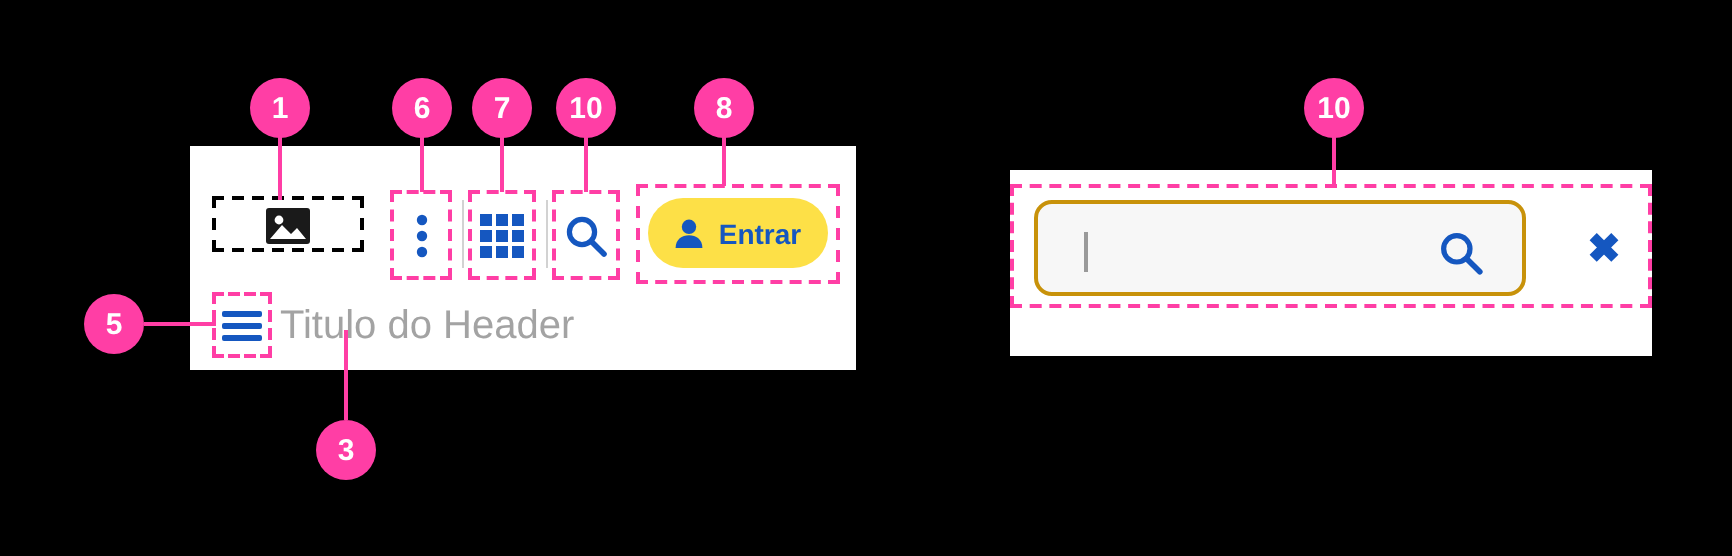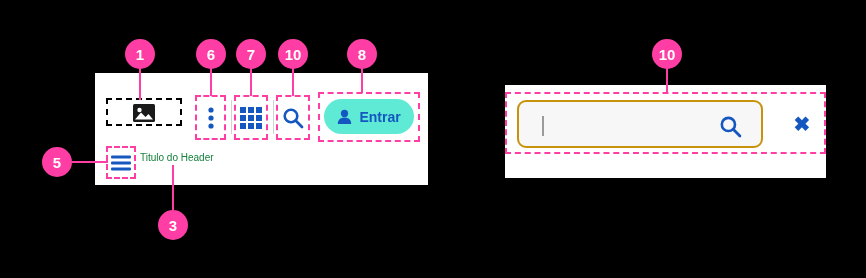--- a/index.html
+++ b/index.html
@@ -71,37 +71,37 @@
     align-items: center;
     justify-content: center;
   }
   .divider {
     position: absolute;
     width: 1px;
     background: #d2d2d2;
   }
   .entrar-btn {
     position: absolute;
-    background: #5eead4;
+    background: #fde047;
     border-radius: 18px;
     display: flex;
     align-items: center;
     justify-content: center;
     gap: 7px;
     color: #1557C0;
     font-size: 14px;
     font-weight: bold;
     border: none;
     padding: 0;
     font-family: "Liberation Sans", sans-serif;
   }
   .header-title {
     position: absolute;
-    color: #15803d;
-    font-size: 10px;
+    color: #a3a3a3;
+    font-size: 20px;
     white-space: nowrap;
     font-family: "Liberation Sans", sans-serif;
   }
 
   
   .search-box {
     position: absolute;
     background: #f7f7f7;
     border: 2.5px solid #C8920A;
     border-radius: 9px;

